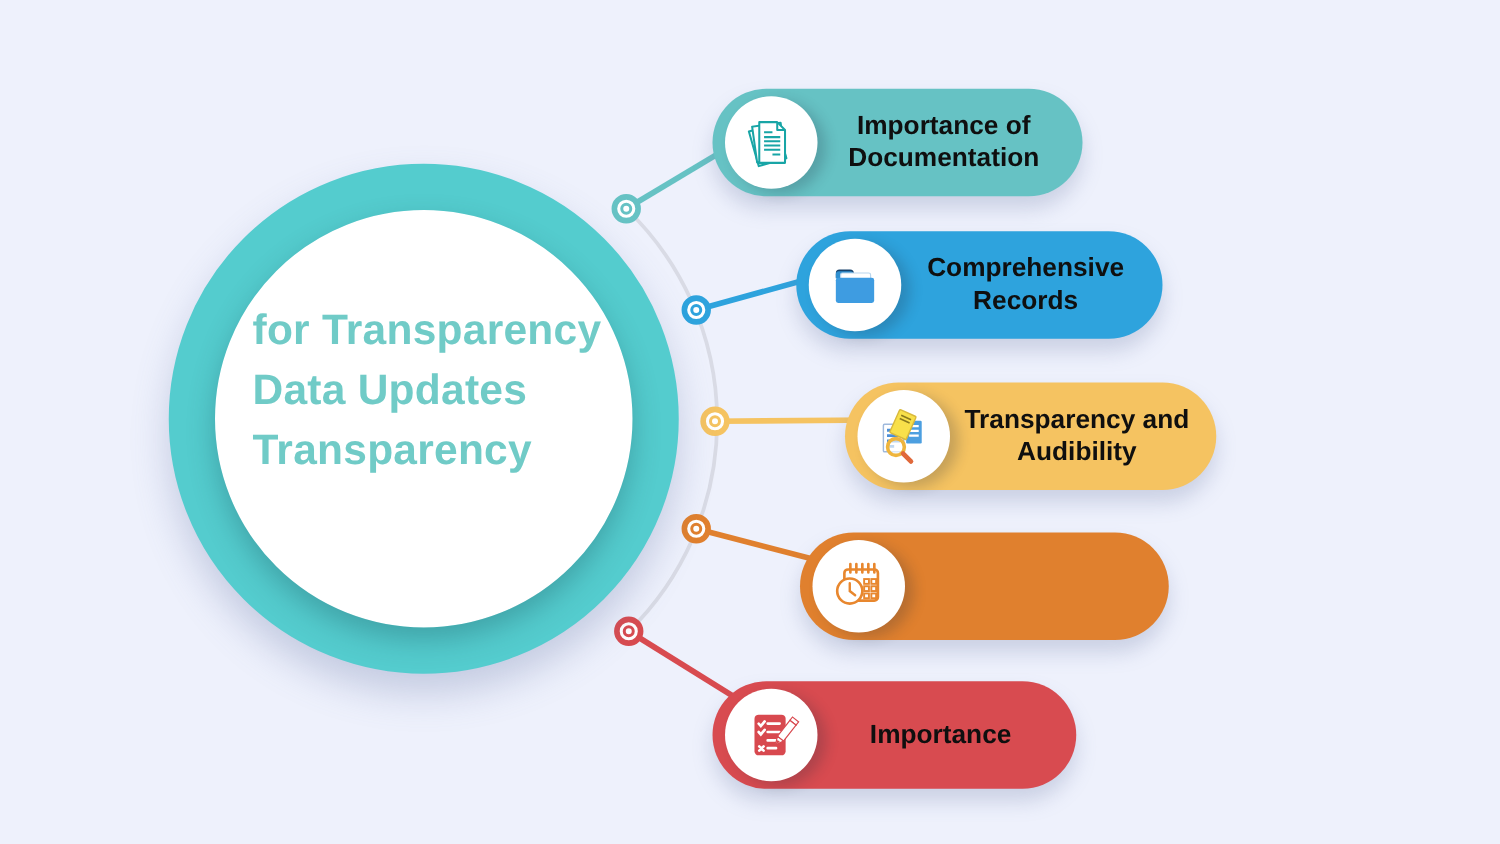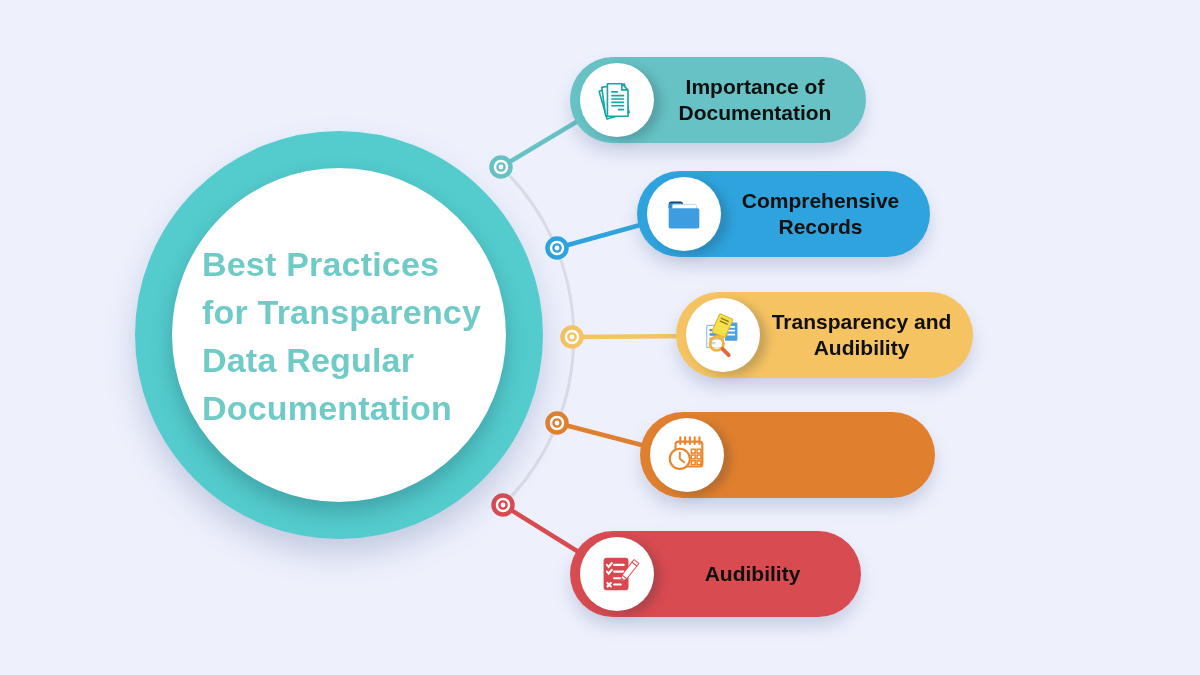--- a/index.html
+++ b/index.html
@@ -48,20 +48,21 @@
   }
   
   .pill {
     position: absolute;
     height: 86px;
     border-radius: 43px;
     background: var(--c, #999);
     display: flex;
     align-items: center;
     box-shadow: 0 10px 16px rgba(110,125,170,0.28);
+    margin-top: 14px;
   }
   .pill-1 { left: 570px; top: 57px;  width: 296px; }
   .pill-2 { left: 637px; top: 171px; width: 293px; }
   .pill-3 { left: 676px; top: 292px; width: 297px; }
   .pill-4 { left: 640px; top: 412px; width: 295px; }
   .pill-5 { left: 570px; top: 531px; width: 291px; }
   .icon-circle {
     flex: 0 0 auto;
     width: 74px; height: 74px;
     margin-left: 10px;
@@ -114,24 +115,23 @@
       <line x1="503" y1="505" x2="614" y2="574" stroke-width="4.5"></line>
       <circle cx="503" cy="505" r="9.5" fill="#ffffff" stroke-width="4.5"></circle>
       <circle cx="503" cy="505" r="3.6" fill="#ffffff" stroke-width="2.4"></circle>
     </g>
   </svg>
 
   <div class="big-ring" style="--c: #54CCCE;">
     <div class="inner-shadow"></div>
   </div>
   <div class="title" style="--c: #70CBC7;">
-    <div class="title-line">Best Practices</div>
     <div class="title-line">for Transparency</div>
-    <div class="title-line">Data Regular</div>
-    <div class="title-line">Documentation</div>
+    <div class="title-line">Data Updates</div>
+    <div class="title-line">Transparency</div>
   </div>
 
   <div class="pill pill-1" style="--c: #66C2C4;">
     <div class="icon-circle">
       <svg viewBox="0 0 48 48" width="46" height="46">
         <g fill="#ffffff" stroke="#18A5A6" stroke-width="1.7" stroke-linejoin="round">
           <rect x="9" y="11" width="24" height="30" transform="rotate(-16 21 26)"></rect>
           <rect x="10" y="9" width="24" height="30" transform="rotate(-8 22 24)"></rect>
           <path d="M14 7 h15 l6.5 6.5 V41 H14 Z"></path>
           <path d="M29 7 v6.5 h6.5" fill="none"></path>
@@ -212,16 +212,16 @@
           <path d="M14 33.5 l3.6 3.6 M17.6 33.5 L14 37.1"></path>
         </g>
         <g transform="rotate(38 33 25)">
           <rect x="30" y="7" width="6.5" height="3.5" fill="#ffffff" stroke="#D8494F" stroke-width="1"></rect>
           <rect x="30" y="10.5" width="6.5" height="17" fill="#ffffff" stroke="#D8494F" stroke-width="1"></rect>
           <path d="M30 27.5 h6.5 L33.2 34 Z" fill="#ffffff" stroke="#D8494F" stroke-width="1" stroke-linejoin="round"></path>
           <path d="M31.9 29.8 L33.2 34 L34.5 29.8 Z" fill="#D8494F"></path>
         </g>
       </svg>
     </div>
-    <div class="pill-label">Audibility</div>
+    <div class="pill-label">Importance</div>
   </div>
 
 </div>
 
 </body></html>

